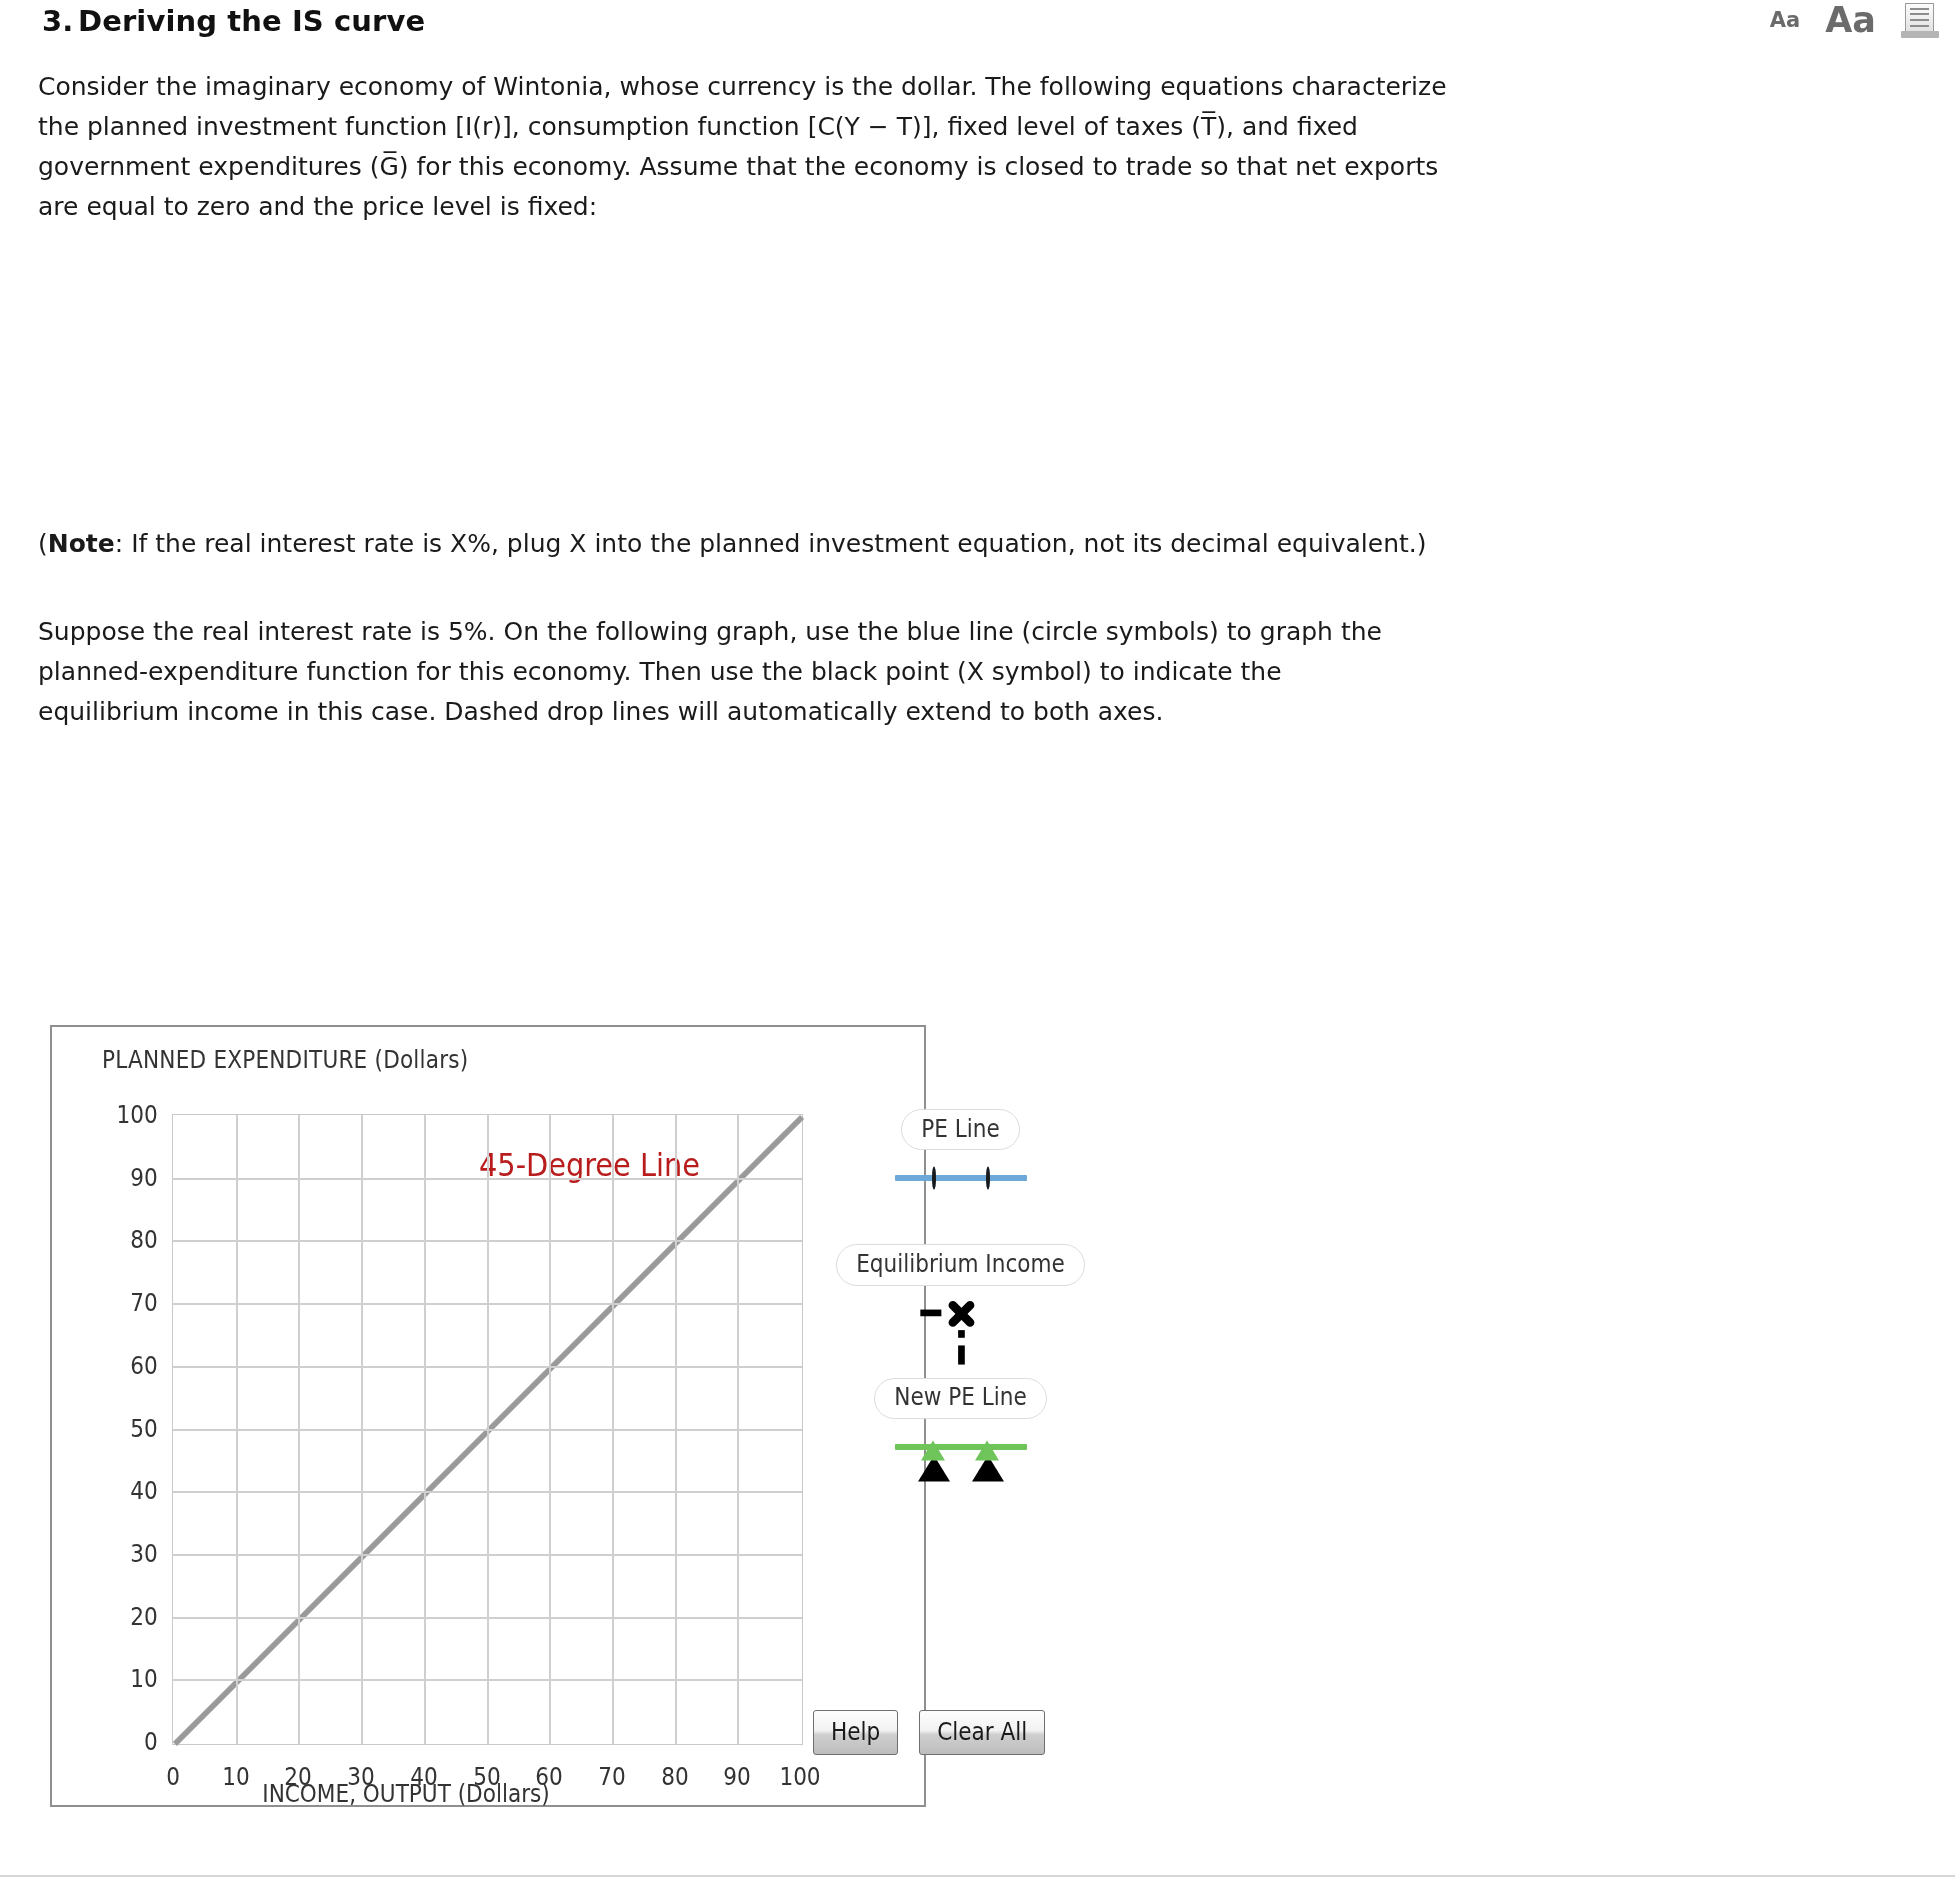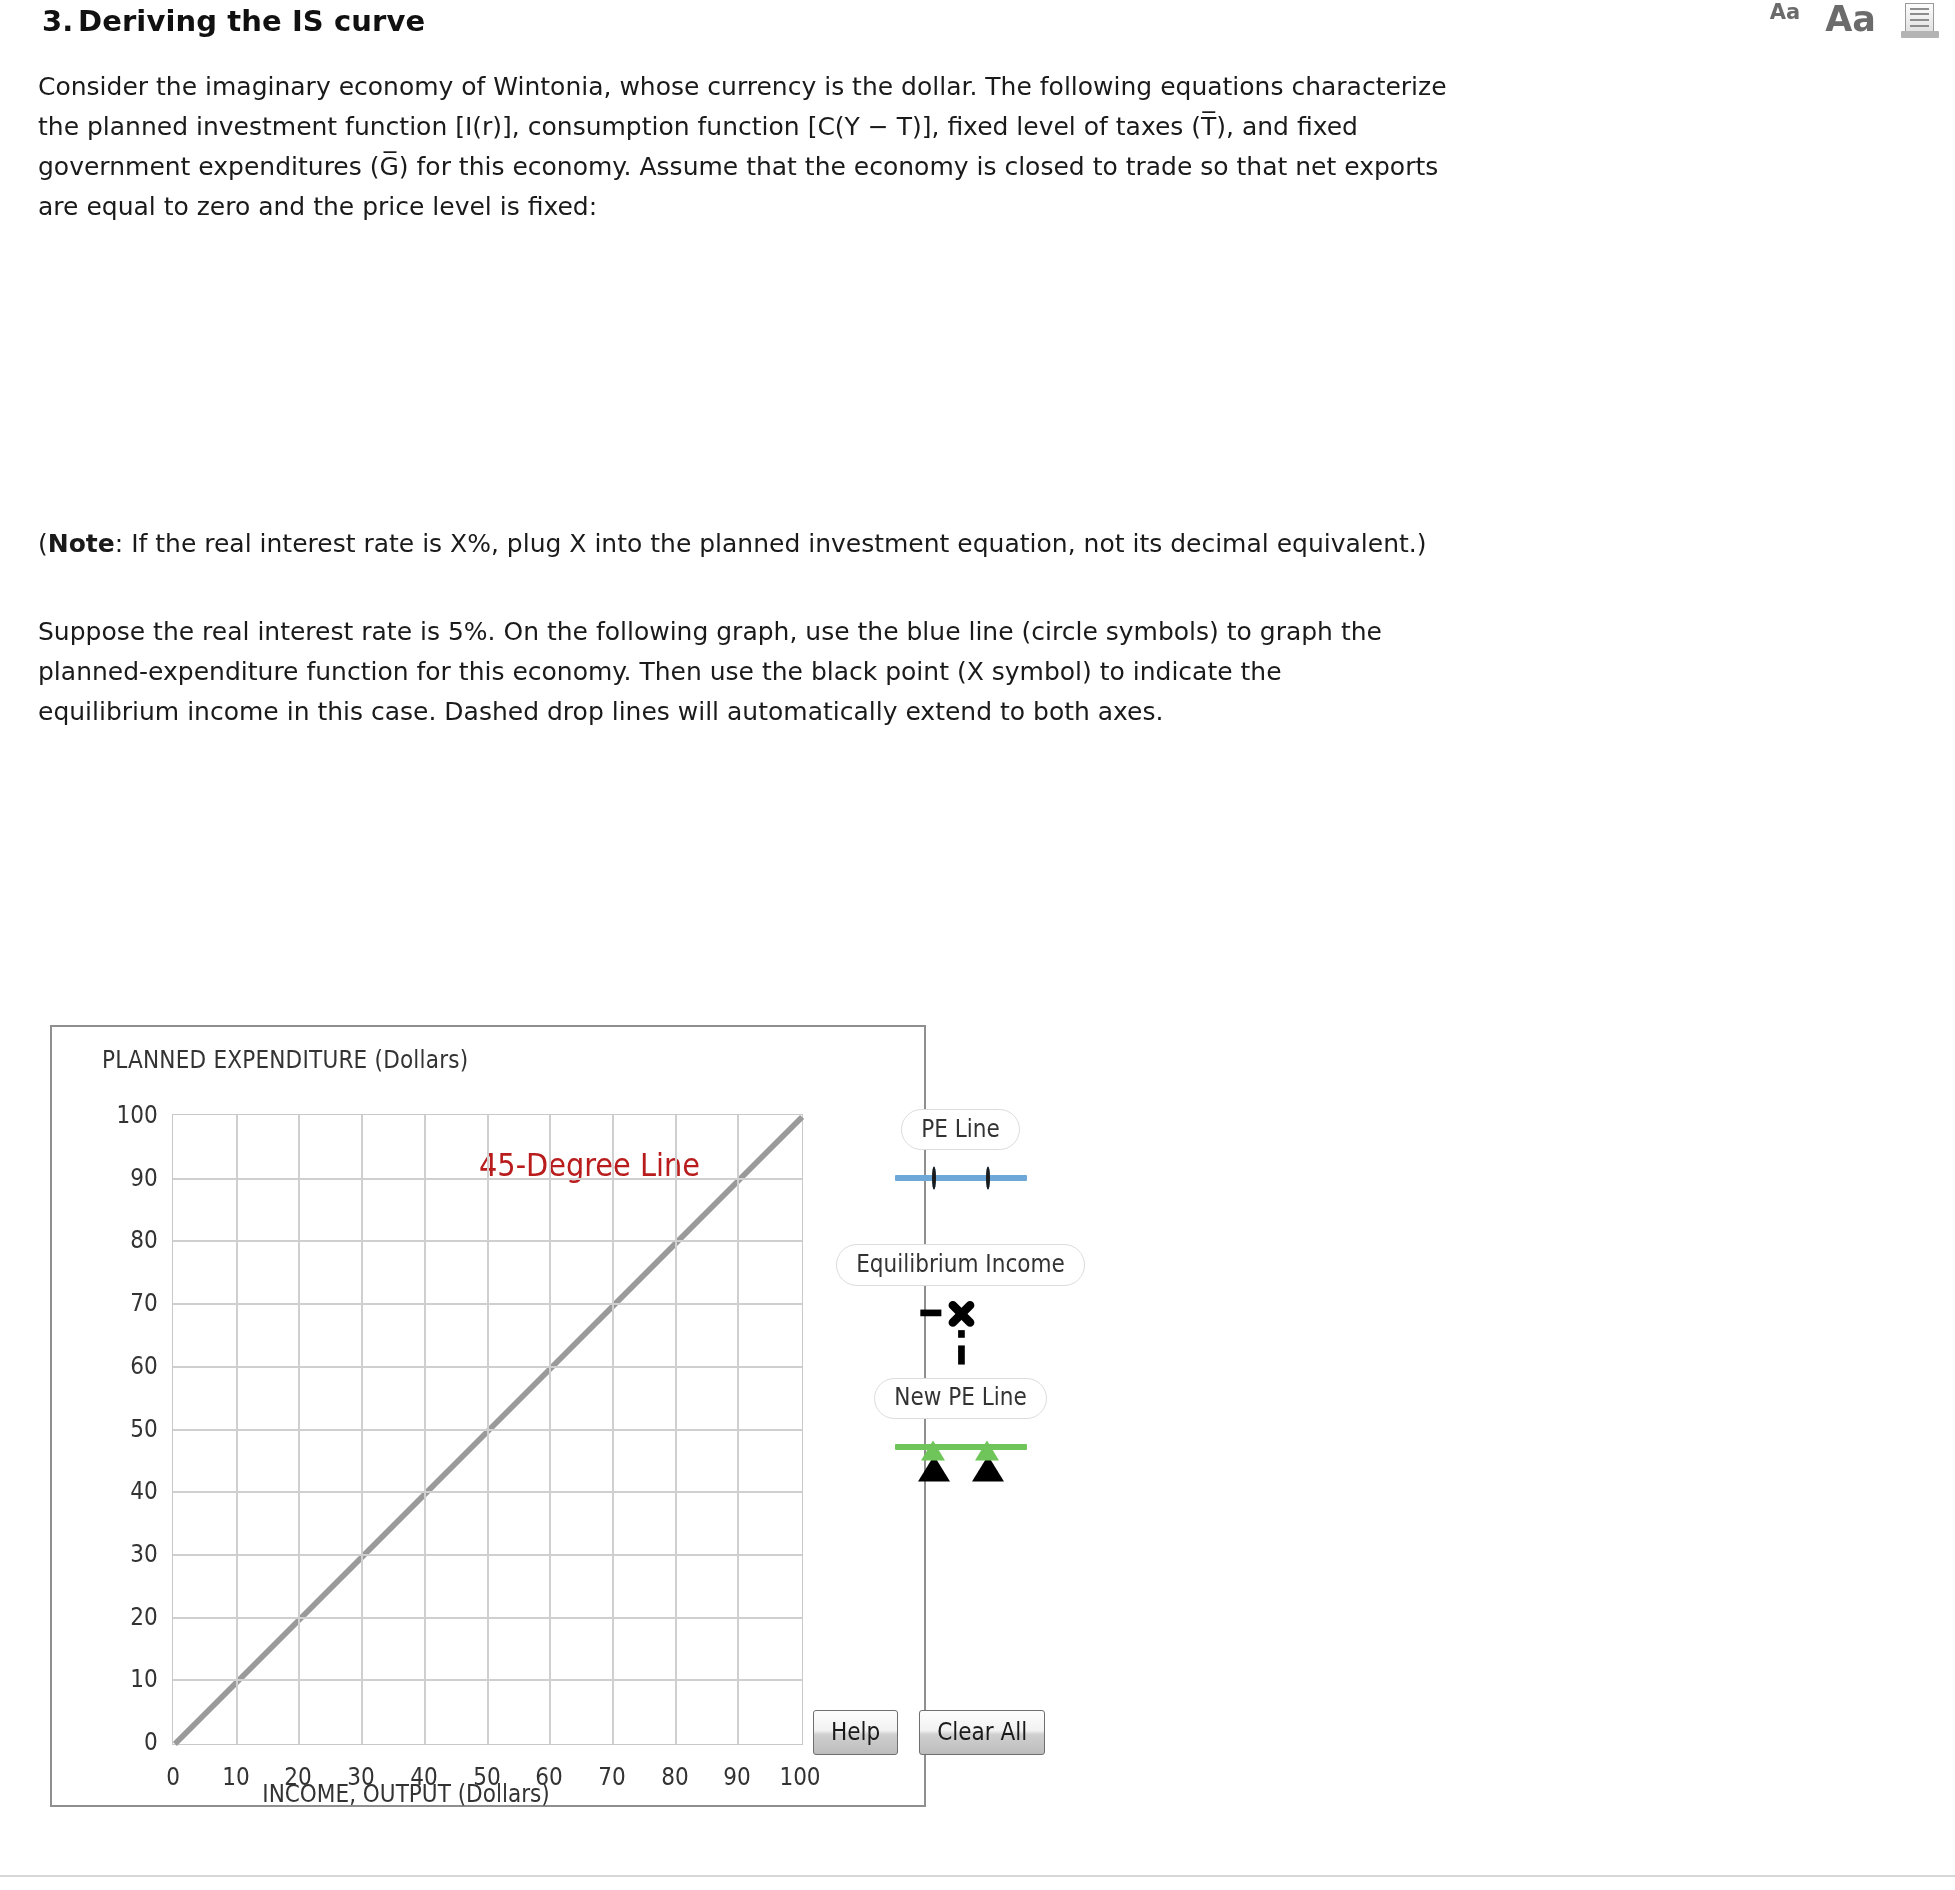--- a/index.html
+++ b/index.html
@@ -26,21 +26,21 @@
     color: #111;
     letter-spacing: 0.1px;
     white-space: nowrap;
   }
   .qtitle .num { display: inline-block; width: 36px; }
 
   .toolbar {
     position: absolute;
     right: 17px; top: 1.9px;
     display: flex;
-    align-items: flex-start;
+    align-items: center;
     gap: 25px;
   }
   .aa-small {
     font-size: 21px; font-weight: bold; color: #6b6b6b;
     font-family: "DejaVu Sans", sans-serif;
     cursor: pointer;
     line-height: 1;
   }
   .aa-large {
     font-size: 35px; font-weight: bold; color: #6b6b6b;

